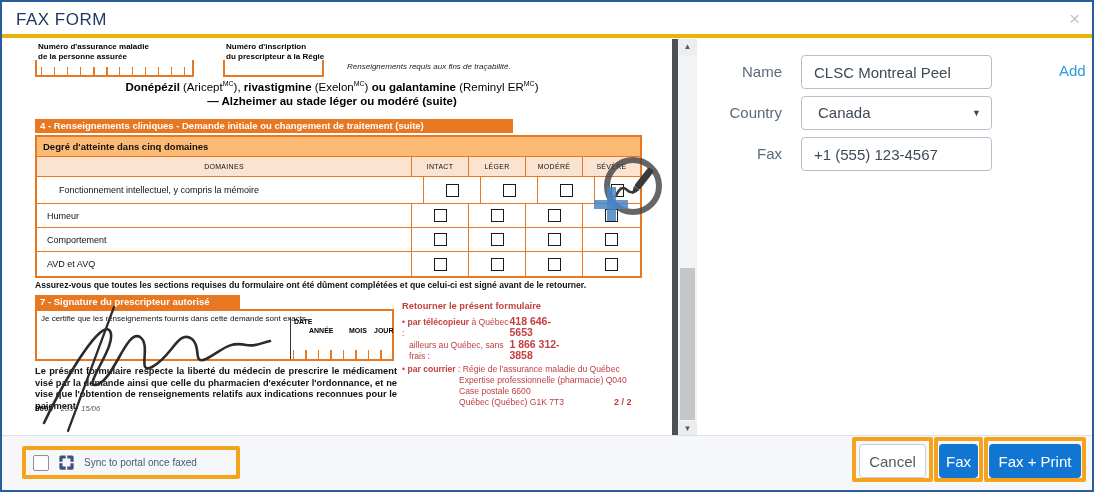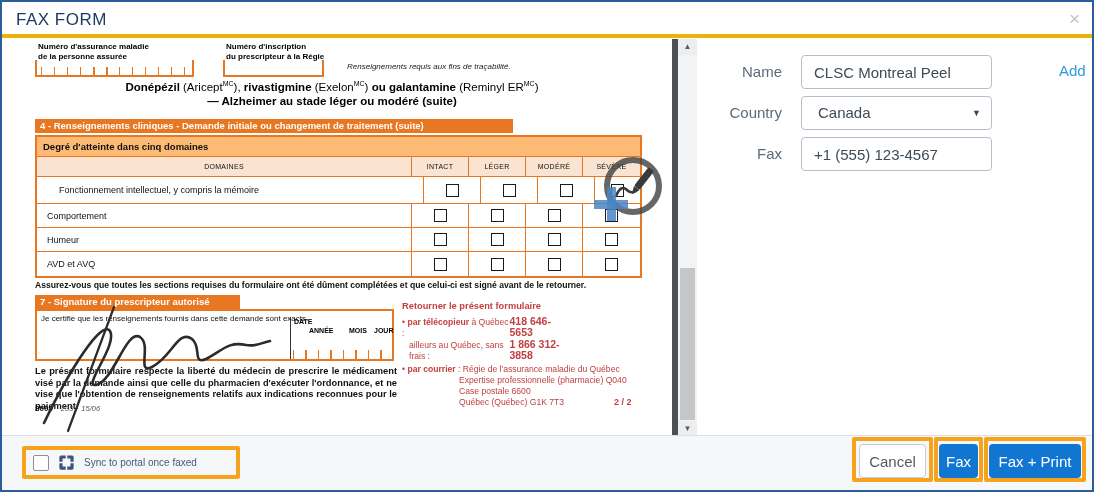--- a/index.html
+++ b/index.html
@@ -167,36 +167,36 @@
             <span class="cb"></span>
           </div>
         <div>
             <span class="cb"></span>
           </div>
         <div>
             <span class="cb"></span>
           </div>
       </div>
       <div class="trow tdata" style="height:24px;">
+        <div>Humeur</div>
+        <div>
+            <span class="cb"></span>
+          </div>
+        <div>
+            <span class="cb"></span>
+          </div>
+        <div>
+            <span class="cb"></span>
+          </div>
+        <div>
+            <span class="cb"></span>
+          </div>
+      </div>
+      <div class="trow tdata" style="height:24px;">
         <div>Comportement</div>
-        <div>
-            <span class="cb"></span>
-          </div>
-        <div>
-            <span class="cb"></span>
-          </div>
-        <div>
-            <span class="cb"></span>
-          </div>
-        <div>
-            <span class="cb"></span>
-          </div>
-      </div>
-      <div class="trow tdata" style="height:24px;">
-        <div>Humeur</div>
         <div>
             <span class="cb"></span>
           </div>
         <div>
             <span class="cb"></span>
           </div>
         <div>
             <span class="cb"></span>
           </div>
         <div>

